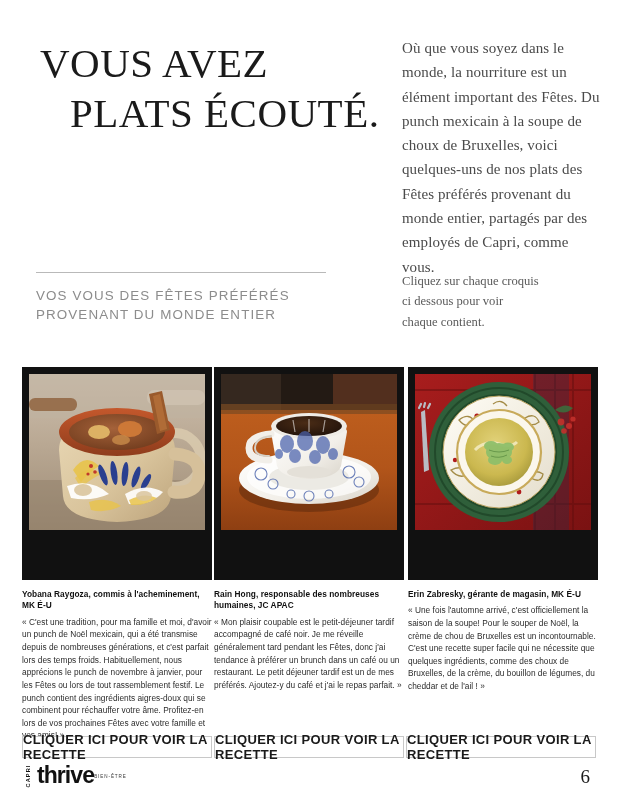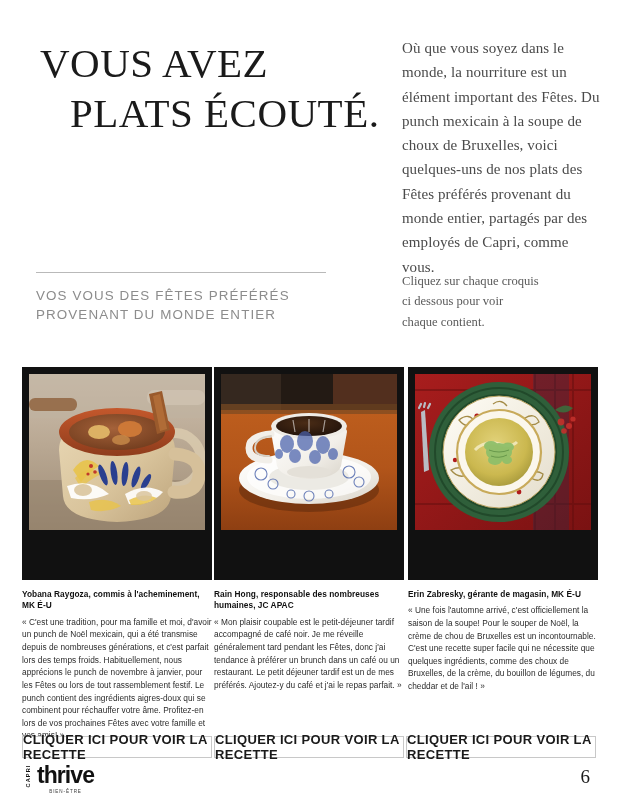--- a/index.html
+++ b/index.html
@@ -187,21 +187,21 @@
     letter-spacing: 1.1px;
     color: #111111;
     transform: rotate(-90deg);
     transform-origin: center center;
     white-space: nowrap;
     margin-top: 9px;
     margin-right: -7px;
     margin-left: -7px;
   }
 
-  .logo-main { display: flex; flex-direction: column; align-items: center; margin-left: 4px; }
+  .logo-main { display: flex; align-items: center; margin-left: 4px; }
 
   .logo-thrive {
     font-size: 23px;
     font-weight: bold;
     letter-spacing: -0.9px;
     color: #111111;
     line-height: 1;
   }
 
   .logo-tag {

